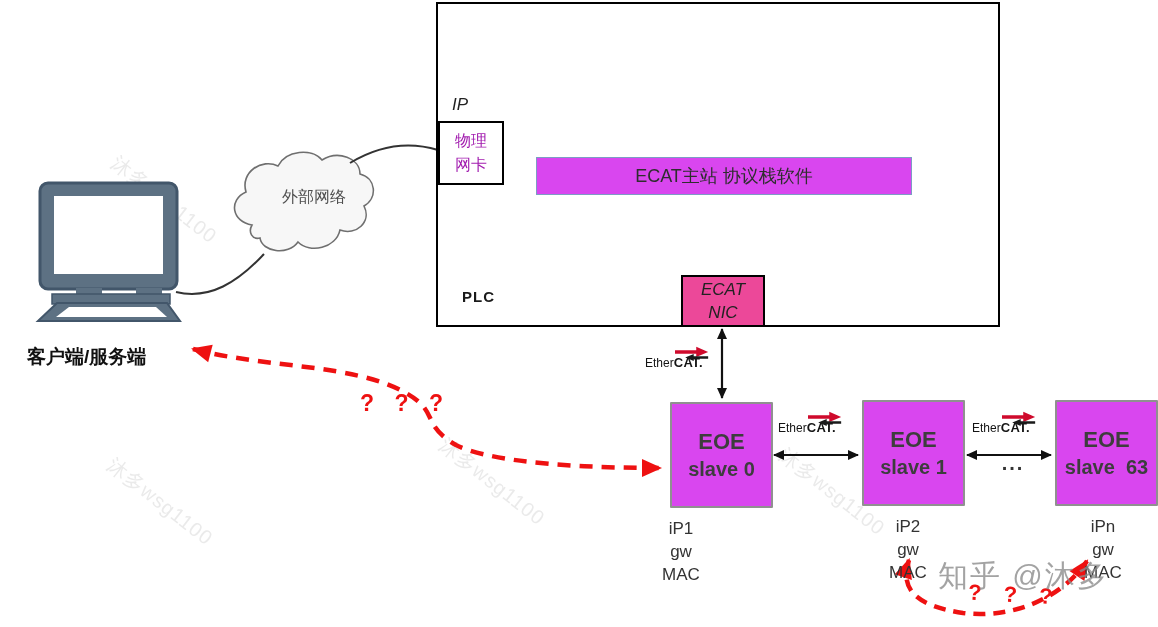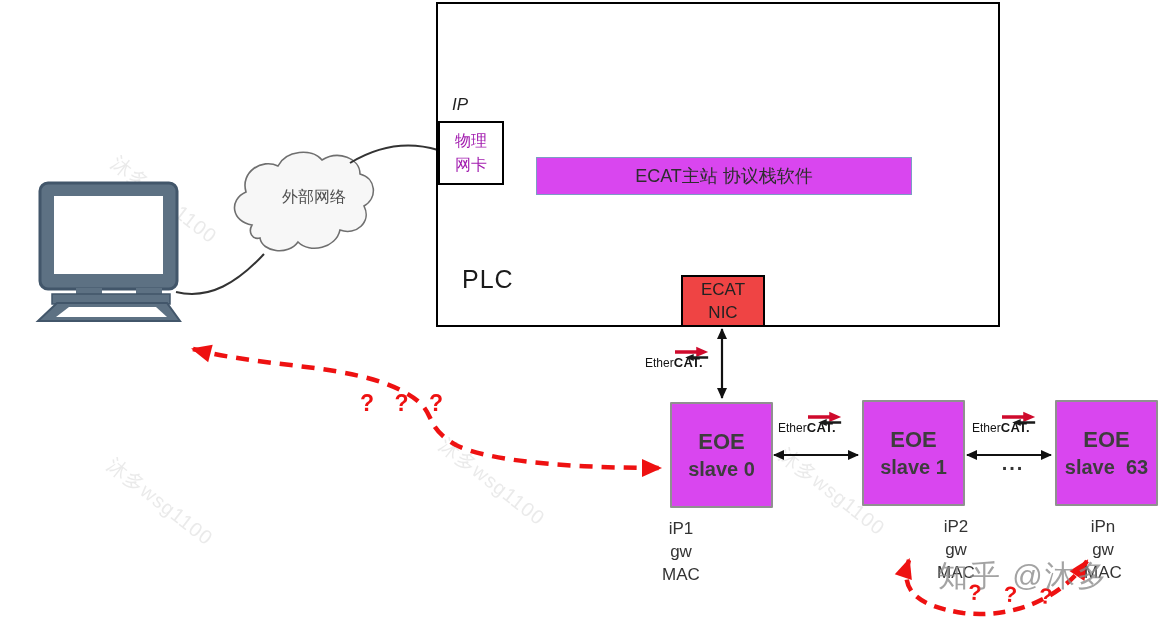--- a/index.html
+++ b/index.html
@@ -15,35 +15,35 @@
     position:absolute;z-index:1;font-size:20px;color:rgba(185,185,185,0.30);
     transform:rotate(38deg);transform-origin:left top;white-space:nowrap;letter-spacing:1px;
   }
   .wm-zhihu{
     position:absolute;z-index:7;font-size:30px;color:rgba(140,140,140,0.80);
     letter-spacing:2px;white-space:nowrap;
   }
 
   
   .plc-box{left:436px;top:2px;width:560px;height:321px;border:2px solid #000;background:#fff;z-index:2;}
-  .plc-label{left:462px;top:265px;font-size:25px;font-weight:normal;z-index:4;letter-spacing:1px;}
+  .plc-label{left:462px;top:288px;font-size:15px;font-weight:bold;z-index:4;letter-spacing:1px;}
   .ip-label{left:452px;top:95px;font-size:17px;color:#222;z-index:4;font-style:italic;}
   .phys-nic{
     left:438px;top:121px;width:62px;height:60px;border:2px solid #000;background:#fff;z-index:4;
     display:flex;flex-direction:column;align-items:center;justify-content:center;
     font-size:16px;line-height:24px;color:#a21caf;
   }
   .stack-box{
     left:536px;top:157px;width:374px;height:36px;background:#d946ef;border:1.5px solid #7d9cc4;z-index:3;
     display:flex;align-items:center;justify-content:center;font-size:18px;color:#2e2e2e;
   }
   .ecat-nic{
-    left:681px;top:275px;width:80px;height:48px;border:2px solid #000;background:#ef4444;z-index:4;
+    left:681px;top:275px;width:80px;height:48px;border:2px solid #000;background:#ec4899;z-index:4;
     display:flex;flex-direction:column;align-items:center;justify-content:center;
-    font-size:17px;line-height:23px;color:#222;
+    font-size:17px;line-height:23px;color:#222;font-style:italic;
   }
   .slave-box{
     width:99px;height:102px;background:#d946ef;border:2px solid #909090;z-index:3;border-radius:1px;
     display:flex;flex-direction:column;align-items:center;justify-content:center;
     color:#3d3d3d;font-weight:bold;text-align:center;
   }
   .slave-box .l1{font-size:22px;line-height:28px;}
   .slave-box .l2{font-size:20px;line-height:26px;white-space:pre;}
   .slave-cap{
     z-index:3;text-align:center;font-size:17px;line-height:23px;color:#333;
@@ -169,31 +169,32 @@
     <span class="l1">EOE</span>
     <span class="l2">slave  63</span>
   </div>
   <div class="abs ellipsis">...</div>
 
   <div class="abs slave-cap" style="left:631px;top:517px;width:100px">
     <div>iP1</div>
     <div>gw</div>
     <div>MAC</div>
   </div>
-  <div class="abs slave-cap" style="left:906px;top:515px;width:100px">
+  <div class="abs slave-cap" style="left:858px;top:515px;width:100px">
     <div>iP2</div>
     <div>gw</div>
     <div>MAC</div>
   </div>
   <div class="abs slave-cap" style="left:1052px;top:515px;width:102px">
     <div>iPn</div>
     <div>gw</div>
     <div>MAC</div>
   </div>
 
+  <div class="abs client-label">客户端/服务端</div>
   <div class="abs cloud-label">外部网络</div>
 
   <div class="qmarks qm-top">? ? ?</div>
   <div class="qmarks qm-bottom">? ? ?</div>
 
   <div class="wm-zhihu" style="left:938px;top:556px">知乎 @沐多</div>
 
 </div>
 
 </body></html>

